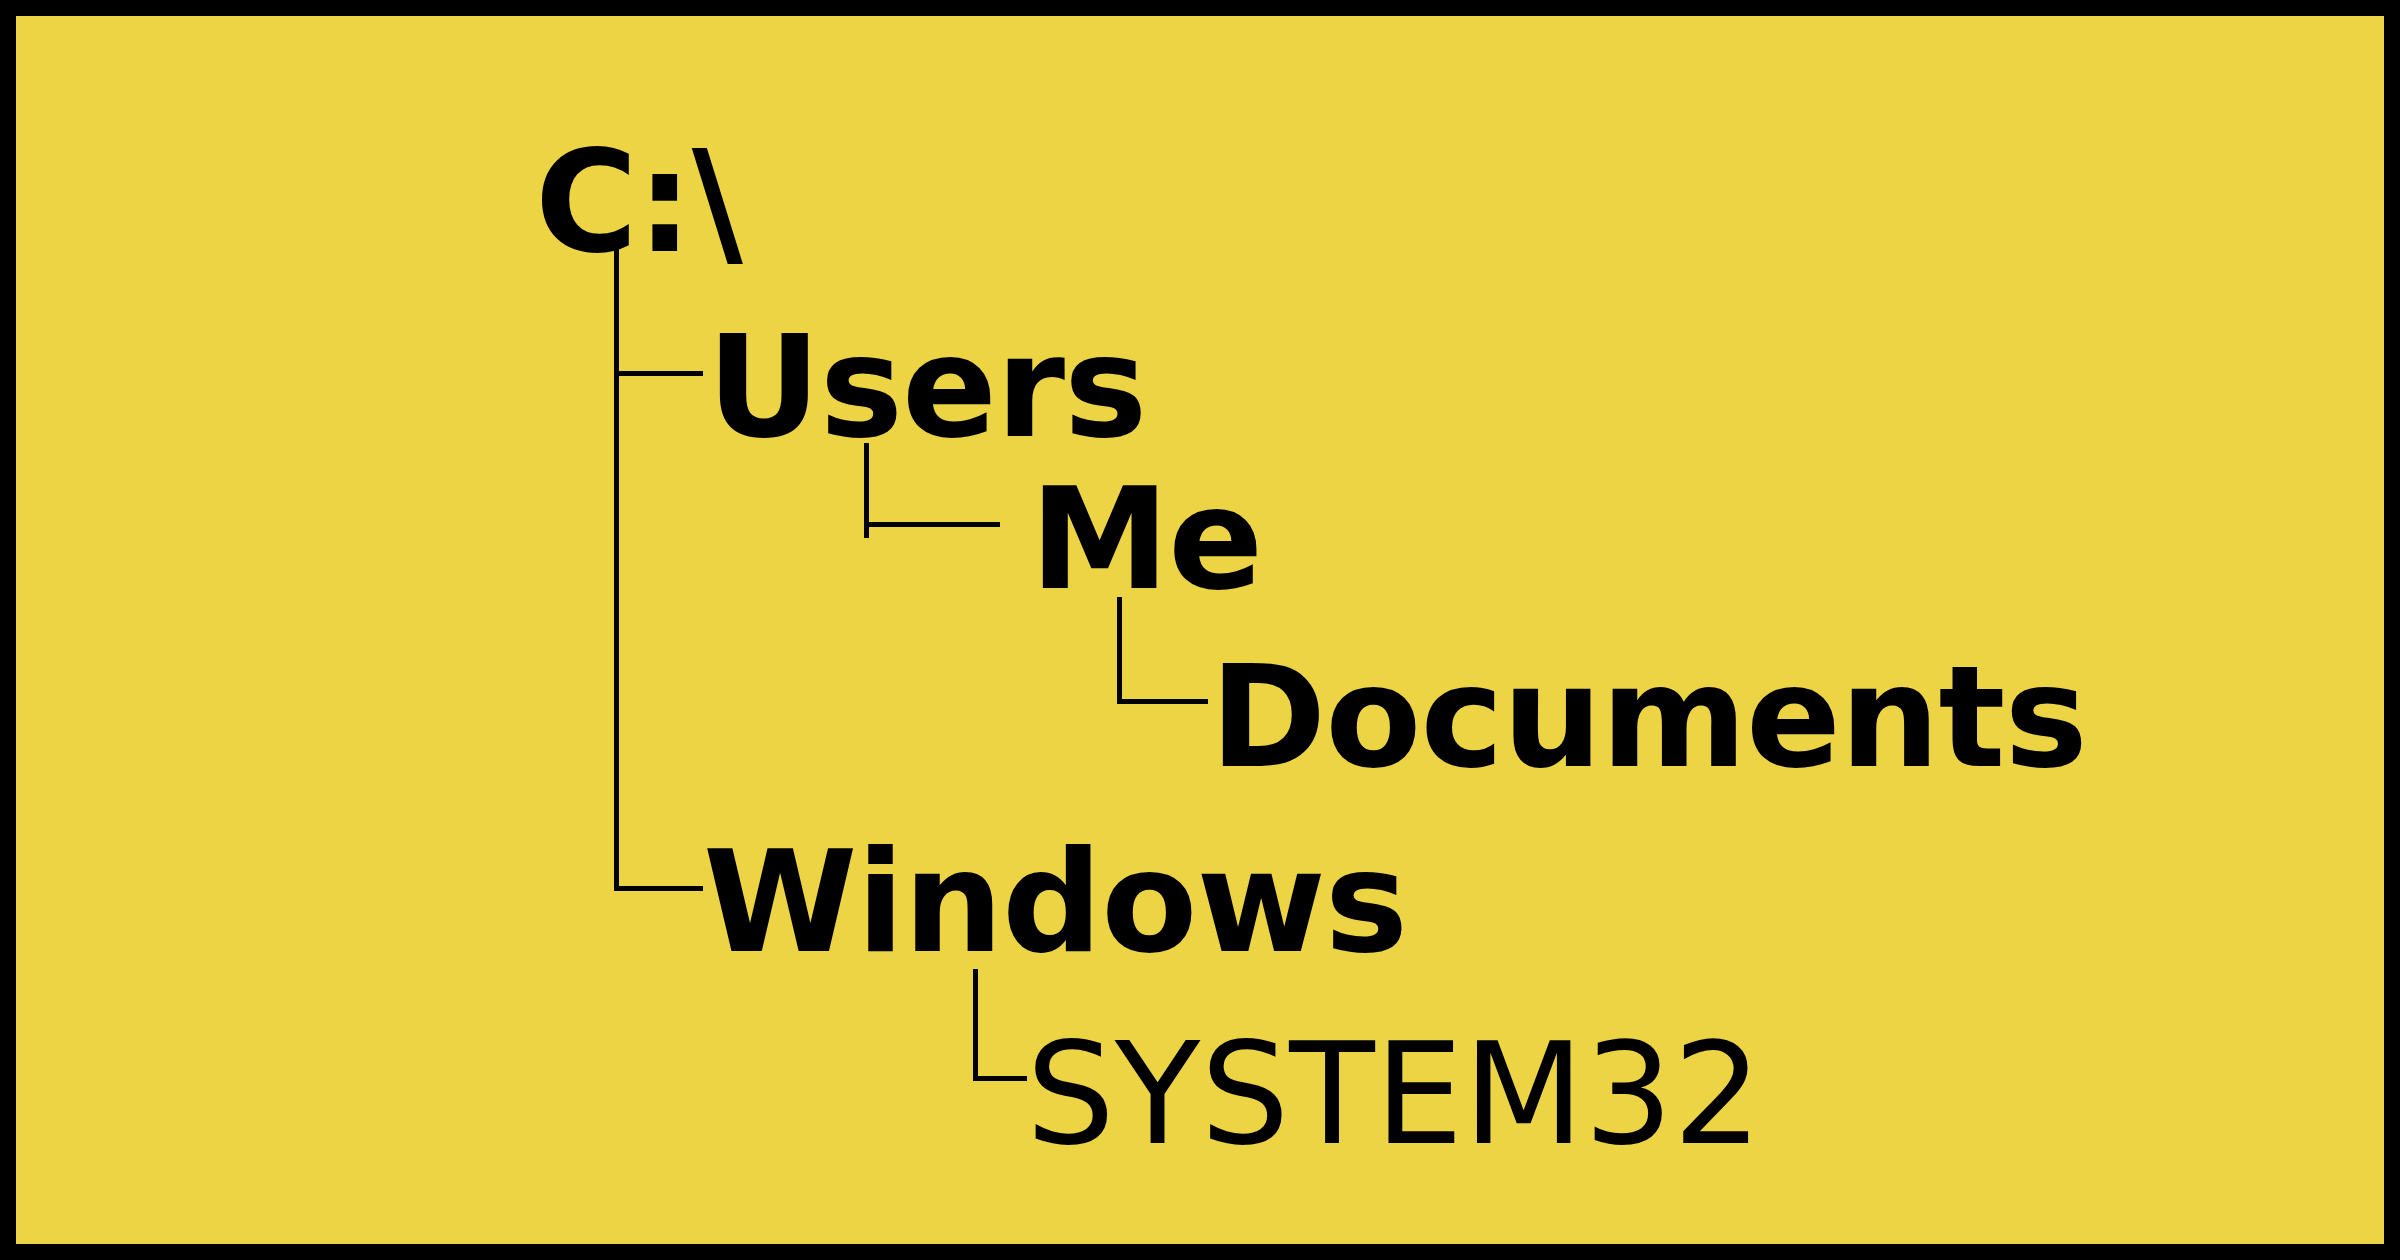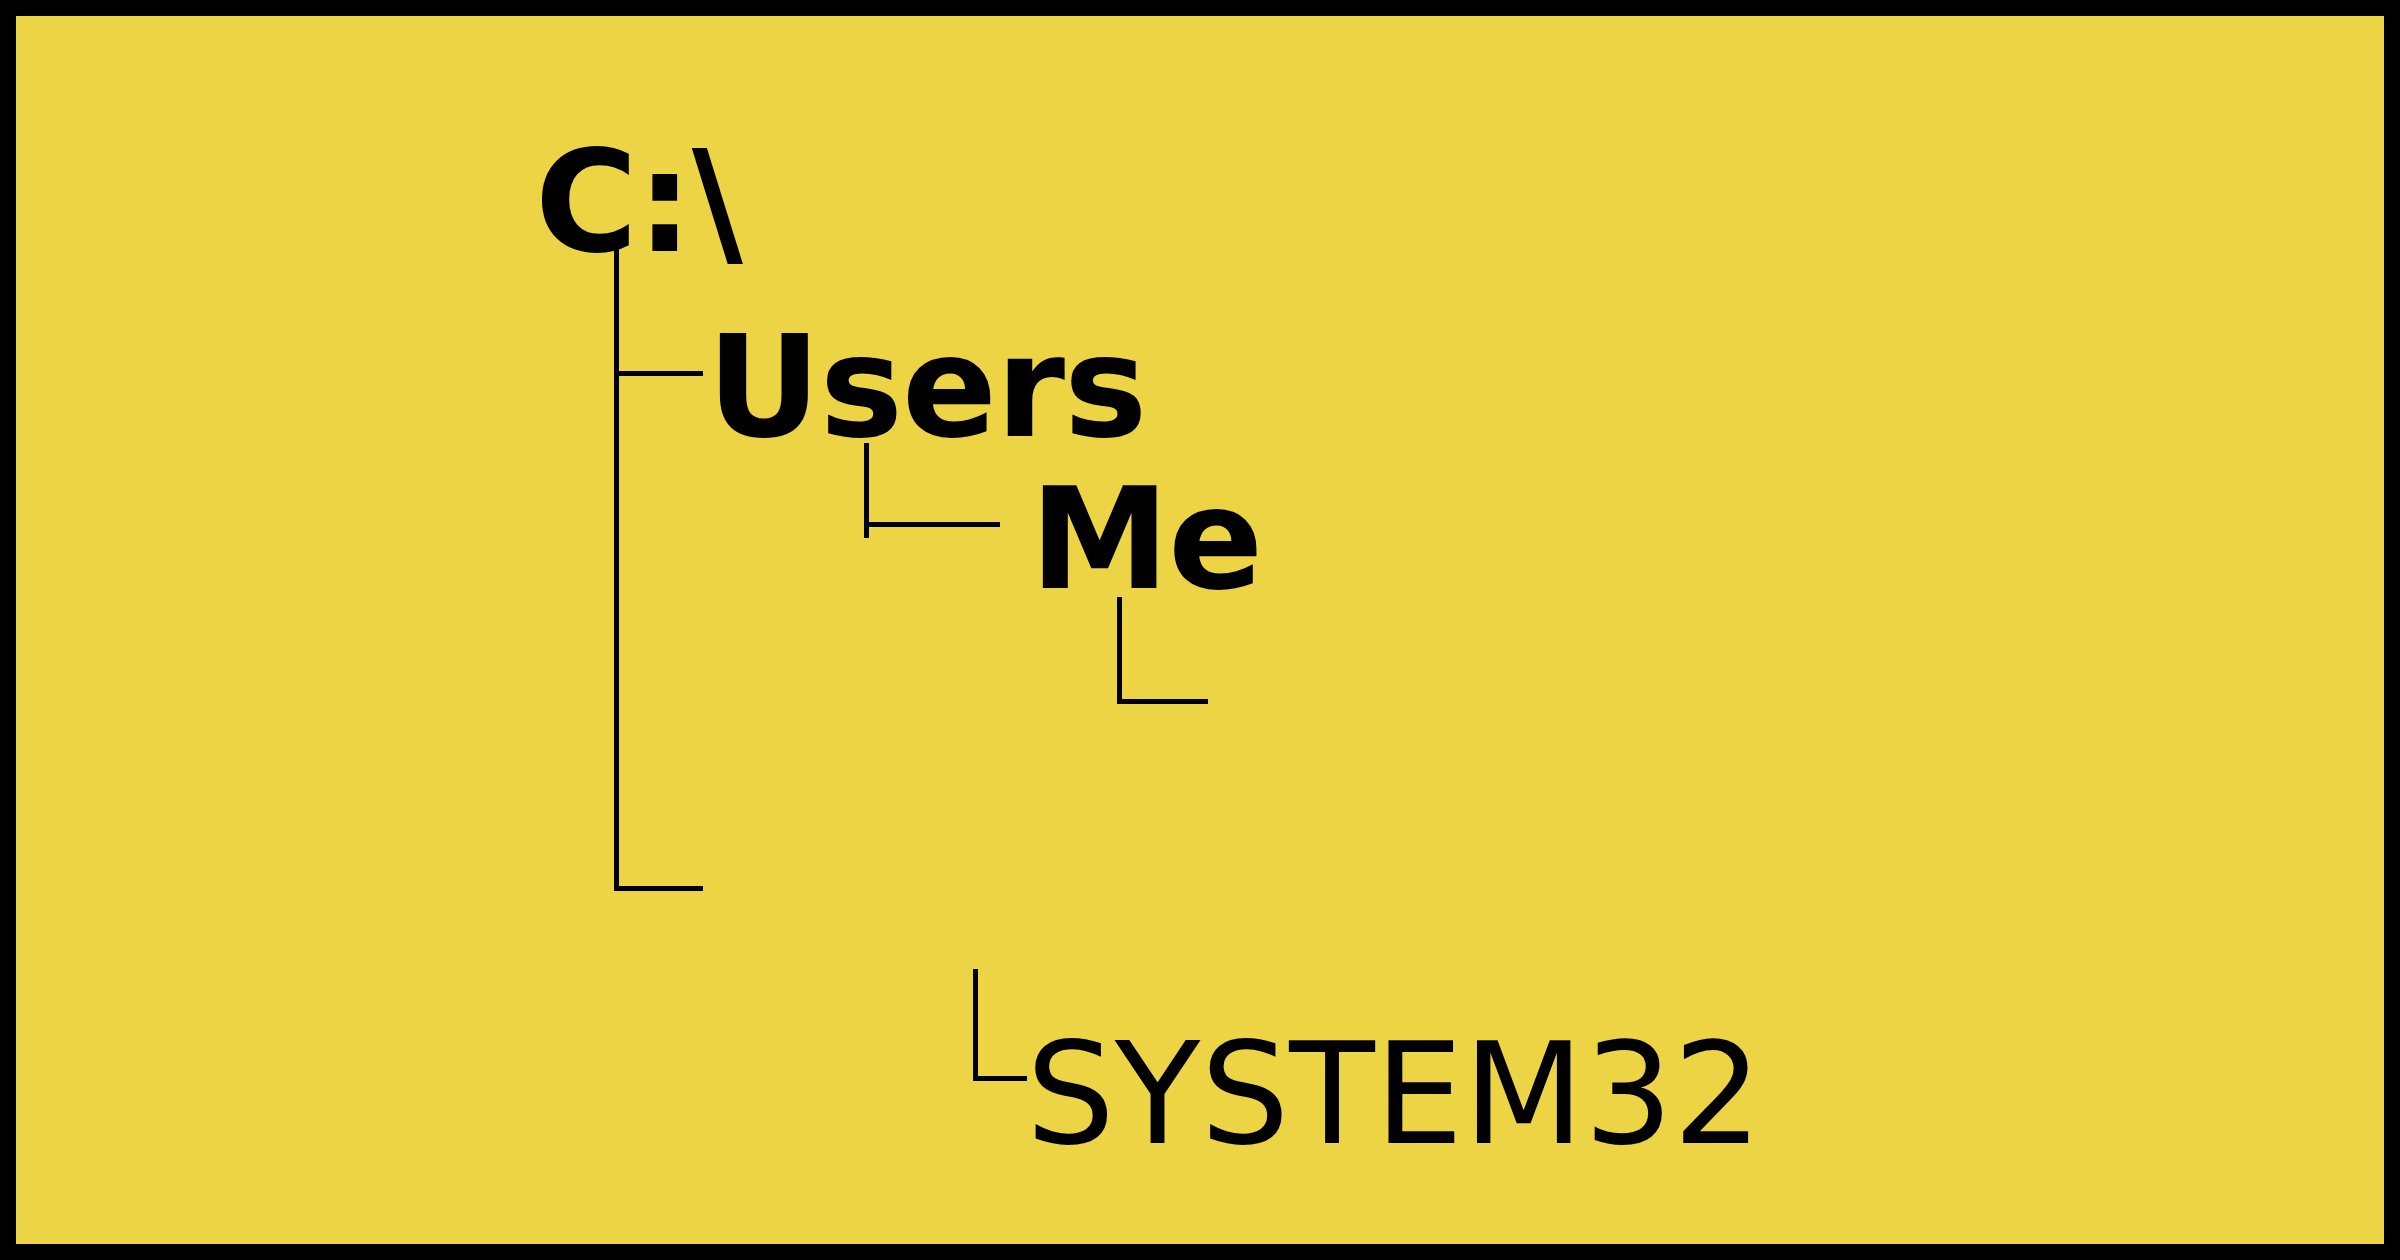--- a/index.html
+++ b/index.html
@@ -78,18 +78,20 @@
 
     <div class="vline" style="left:957px; top:953px; height:107px;"></div>
     <div class="hline" style="left:957px; top:1060px; width:54px;"></div>
 
     <div class="node-label" style="left:519px; top:117px; font-size:140px;">C:\</div>
 
     <div class="node-label" style="left:691px; top:302px; font-size:140px;">Users</div>
 
     <div class="node-label" style="left:1014px; top:454px; font-size:140px;">Me</div>
 
+    <div class="node-label" style="left:1194px; top:632px; font-size:140px;">Documents</div>
 
+    <div class="node-label" style="left:687px; top:817px; font-size:140px;">Windows</div>
 
     <div class="node-label light" style="left:1010px; top:1009px; font-size:140px;">SYSTEM32</div>
 
   </div>
 </div>
 
 </body></html>

